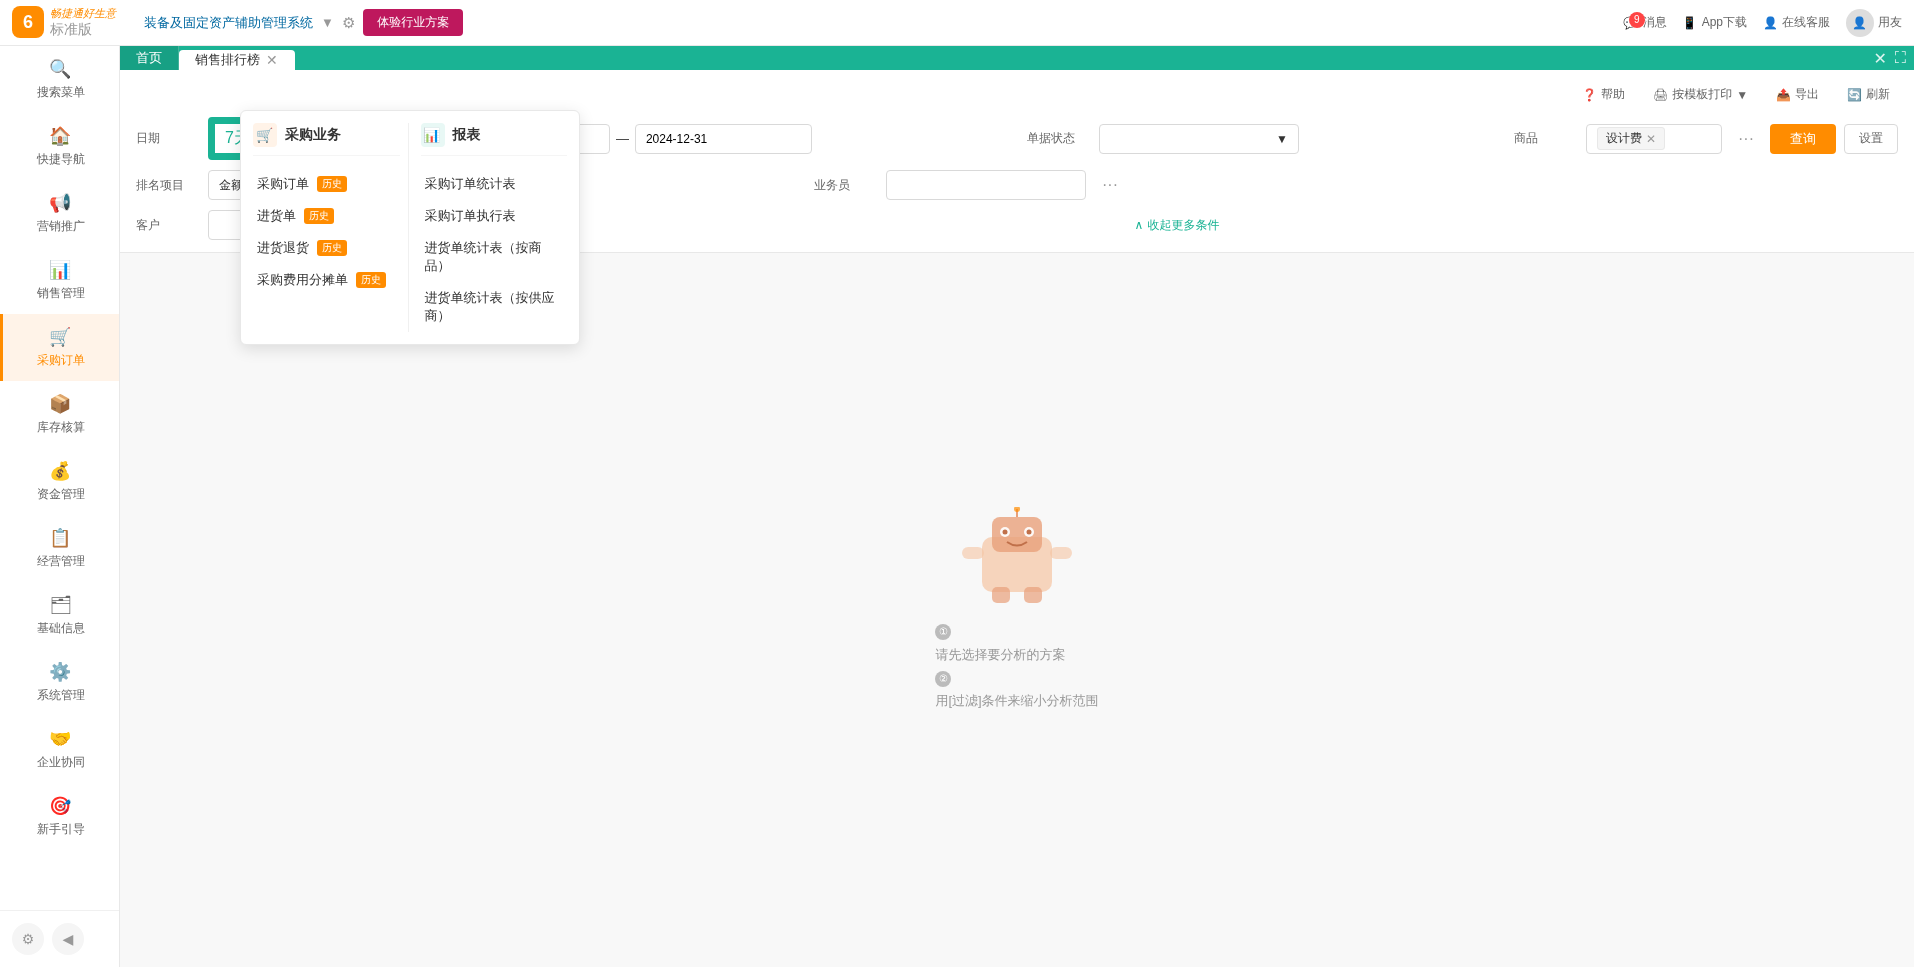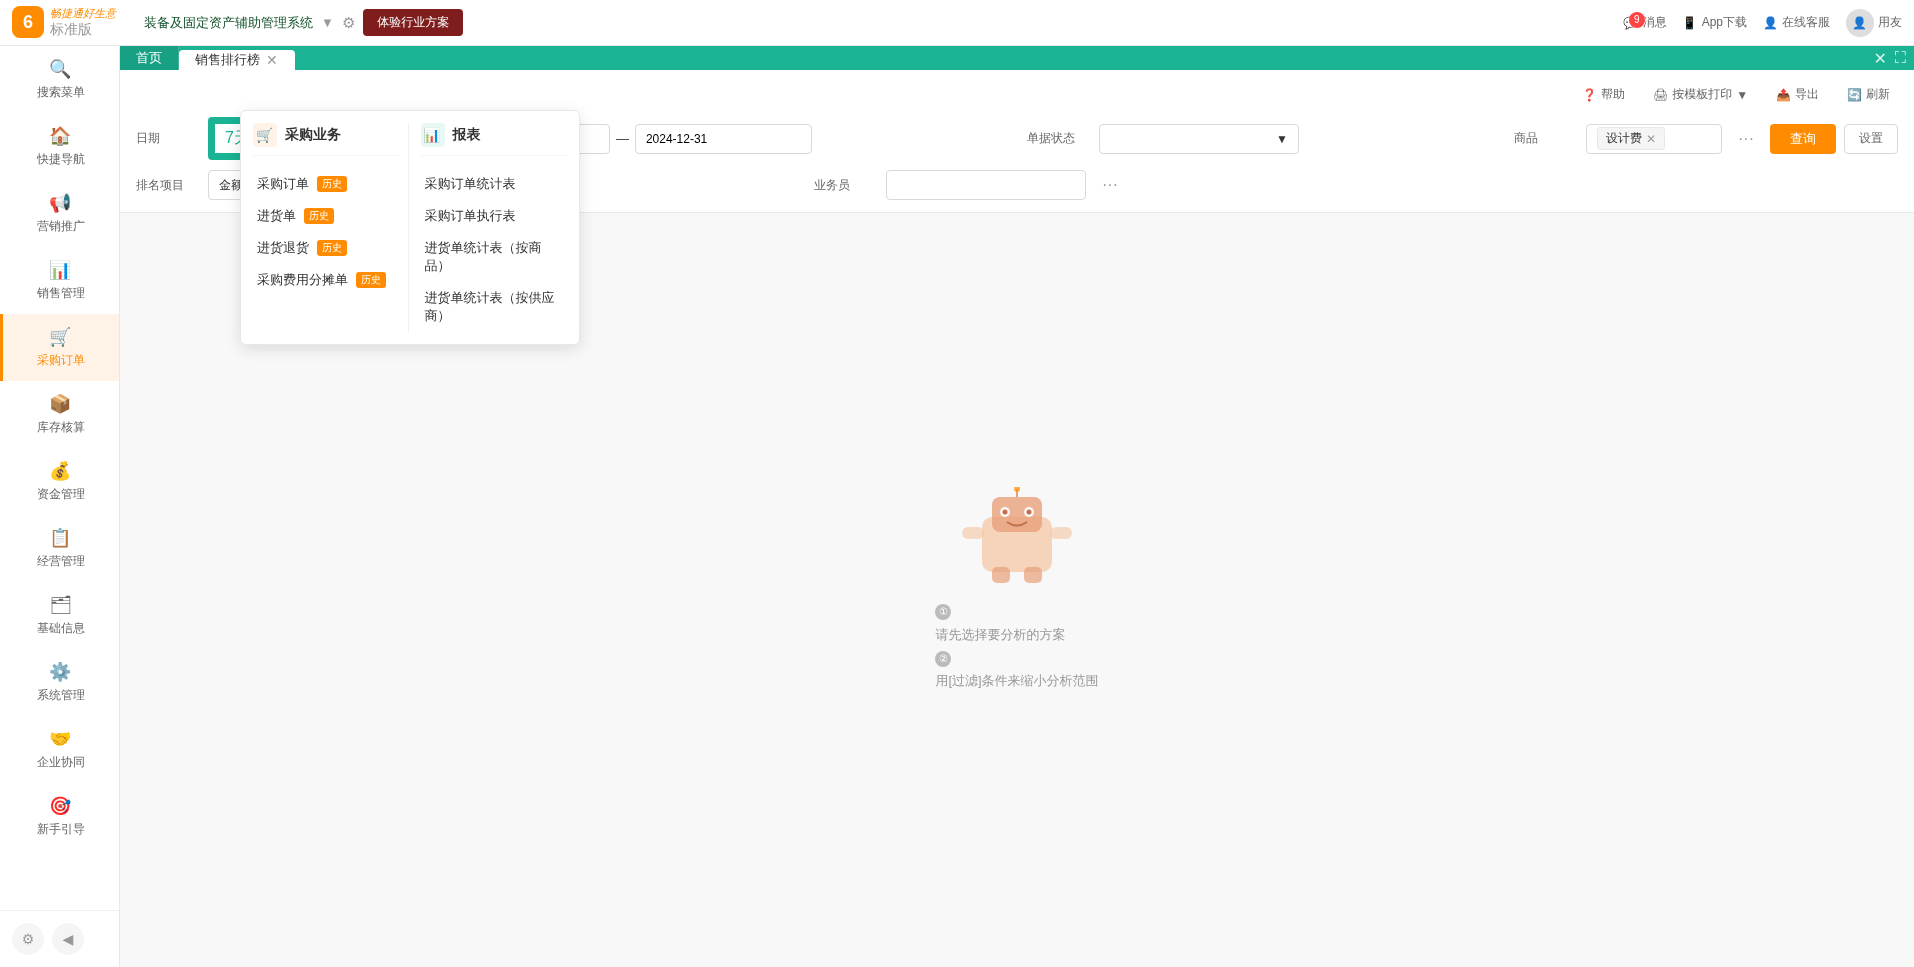--- a/index.html
+++ b/index.html
@@ -31,25 +31,25 @@
     }
     .logo-text { font-size: 11px; color: #ff8c00; line-height: 1.3; font-style: italic; }
     .logo-sub { font-size: 14px; color: #999; }
     .header-system {
       flex: 1;
       display: flex;
       align-items: center;
       gap: 8px;
       padding-left: 12px;
     }
-    .system-name { font-size: 13px; color: #14532d; }
+    .system-name { font-size: 13px; color: #0369a1; }
     .system-dropdown { color: #999; cursor: pointer; }
     .system-gear { color: #999; cursor: pointer; font-size: 15px; }
     .industry-btn {
-      background: #7f1d1d;
+      background: #be185d;
       color: #fff;
       border: none;
       border-radius: 4px;
       padding: 5px 14px;
       font-size: 12px;
       cursor: pointer;
     }
     .header-right {
       display: flex;
       align-items: center;
@@ -514,20 +514,35 @@
           </div>
           <span style="flex:1"></span>
           <span class="filter-label">业务员</span>
           <div class="filter-select" style="width:200px;">
             <span style="flex:1"></span>
           </div>
           <span class="dots-btn">···</span>
           <span style="flex:2"></span>
         </div>
 
+        <div class="filter-row">
+          <span class="filter-label">客户</span>
+          <div class="filter-select" style="width:200px;">
+            <span style="flex:1"></span>
+          </div>
+          <span class="dots-btn">···</span>
+          <span style="flex:1"></span>
+          <div style="display:flex; justify-content:center; flex:2;">
+            <div class="collapse-btn">
+              <span>∧</span>
+              <span>收起更多条件</span>
+            </div>
+          </div>
+          <span style="flex:1"></span>
+        </div>
       </div>
 
       <div class="content-body">
         <div class="empty-state">
 
           <div style="position:relative; width:120px; height:100px;">
             <svg width="120" height="100" viewBox="0 0 120 100">
 
               <rect x="25" y="30" width="70" height="55" rx="10" fill="#f5c5a3" opacity="0.7"></rect>
 

